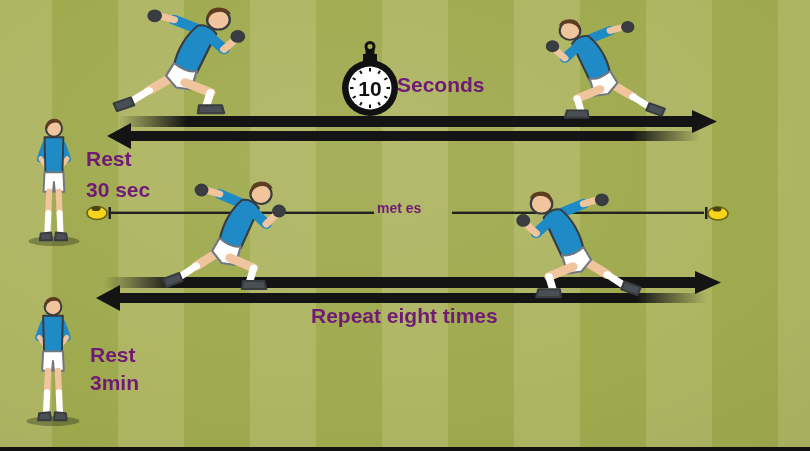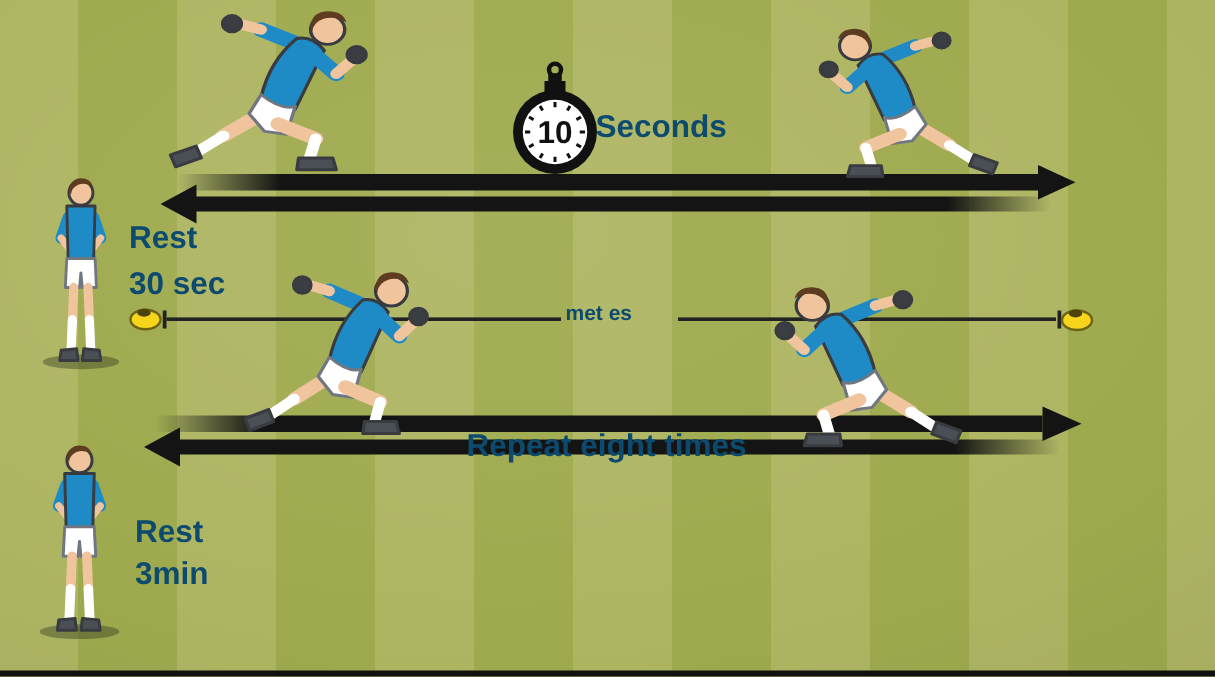--- a/index.html
+++ b/index.html
@@ -4,21 +4,21 @@
 <style>
   html,body{margin:0;padding:0;background:#2a2a2a;font-family:"Liberation Sans",sans-serif;}
   .stage{position:relative;width:810px;height:451px;overflow:hidden;
          background:#aeb562;}
   .field{position:absolute;inset:0;
          background:repeating-linear-gradient(90deg,#aeb562 0 66px,#9faa4e 66px 132px);
          background-position:-14px 0;}
   .vignette{position:absolute;inset:0;pointer-events:none;
             background:radial-gradient(130% 130% at 42% 35%, rgba(255,255,255,0.07) 0%, rgba(0,0,0,0) 45%, rgba(0,0,0,0.10) 100%);}
   .abs{position:absolute;}
-  .lbl{position:absolute;font-weight:bold;color:#0c4a6e;line-height:1;white-space:nowrap;}
+  .lbl{position:absolute;font-weight:bold;color:#701a75;line-height:1;white-space:nowrap;}
   .lbl-21{font-size:21px;}
   .lbl-19{font-size:14px;}
   .rest-block span{display:block;margin-left:20px;}
   .bottom-bar{position:absolute;left:0;bottom:0;width:810px;height:4px;background:#111;}
   svg{display:block;}
 </style>
 </head>
 <body>
 
 <div class="stage">
@@ -163,21 +163,21 @@
       <use href="#stander"></use>
     </svg>
 
   <div class="lbl lbl-21 rest-block" style="left:66px;top:148px">
     <span>Rest</span>
     <span style="margin-top:10px">30 sec</span>
   </div>
 
   <div class="lbl lbl-19" style="left:377px;top:201px">met es</div>
 
-  <div class="lbl lbl-21" style="left:311px;top:287px">Repeat eight times</div>
+  <div class="lbl lbl-21" style="left:311px;top:305px">Repeat eight times</div>
 
   <div class="lbl lbl-21 rest-block" style="left:70px;top:344px">
     <span>Rest</span>
     <span style="margin-top:7px">3min</span>
   </div>
 
   <div class="bottom-bar"></div>
 </div>
 
 </body></html>

